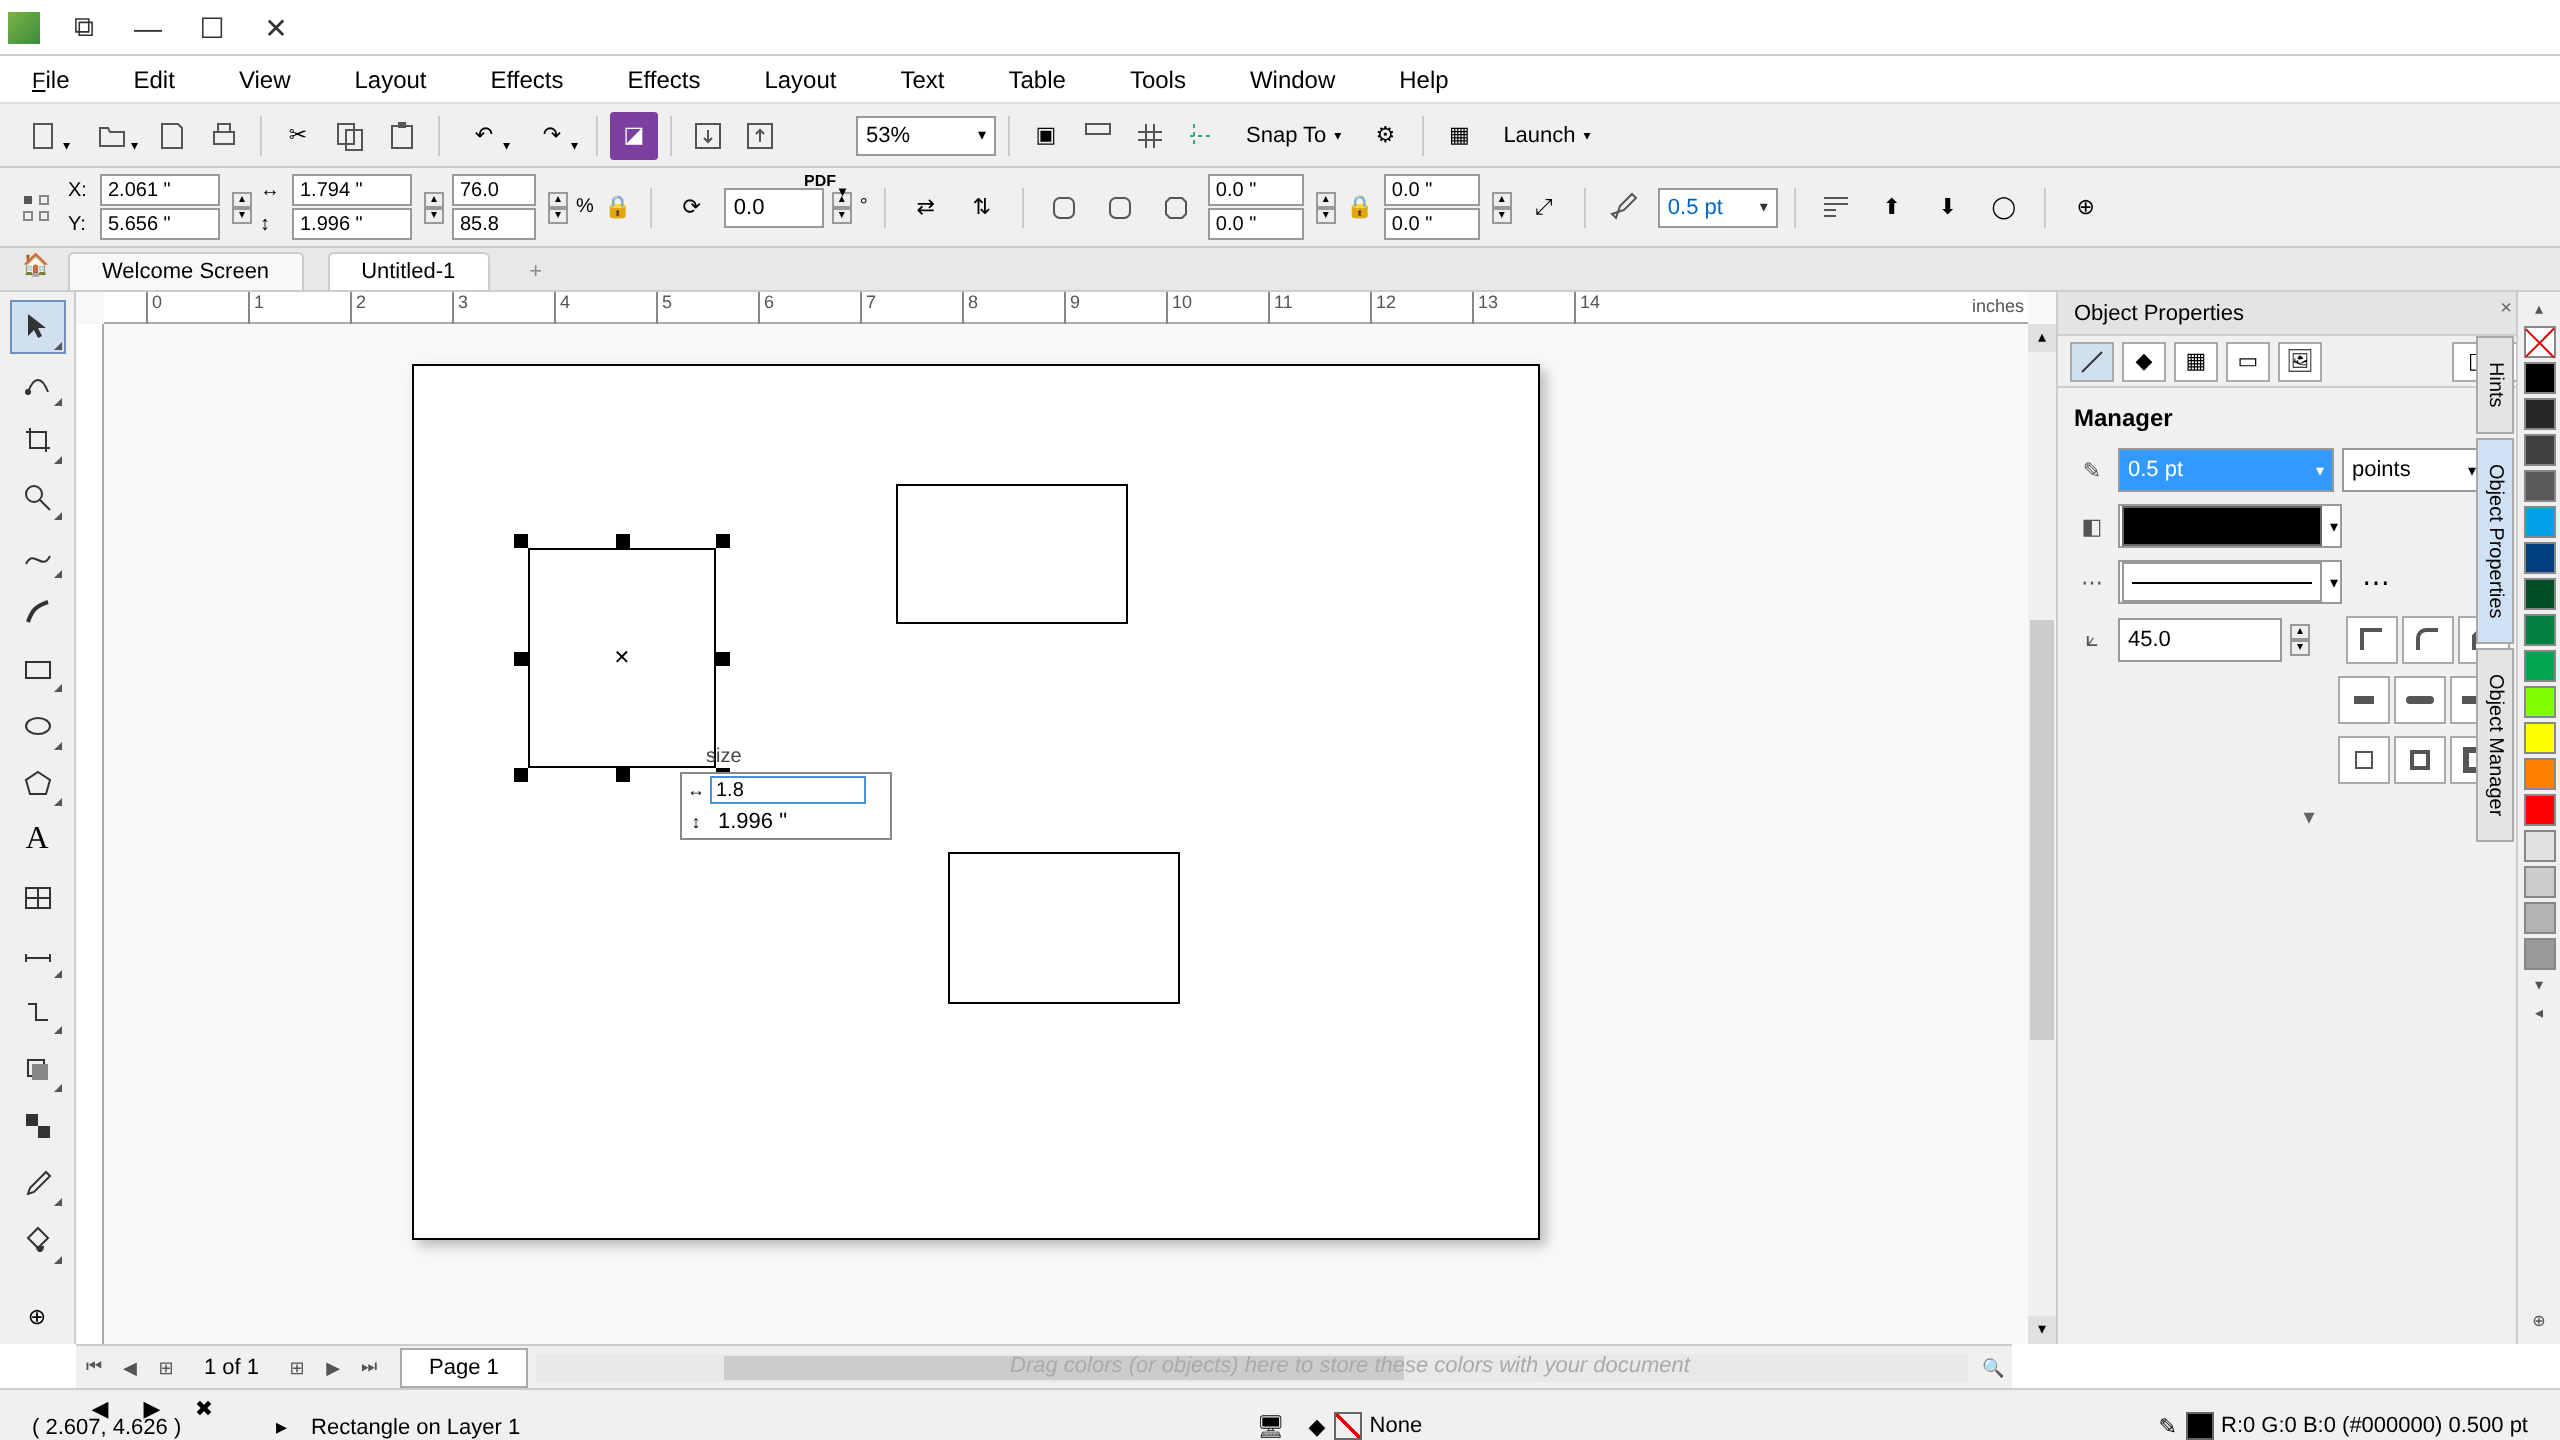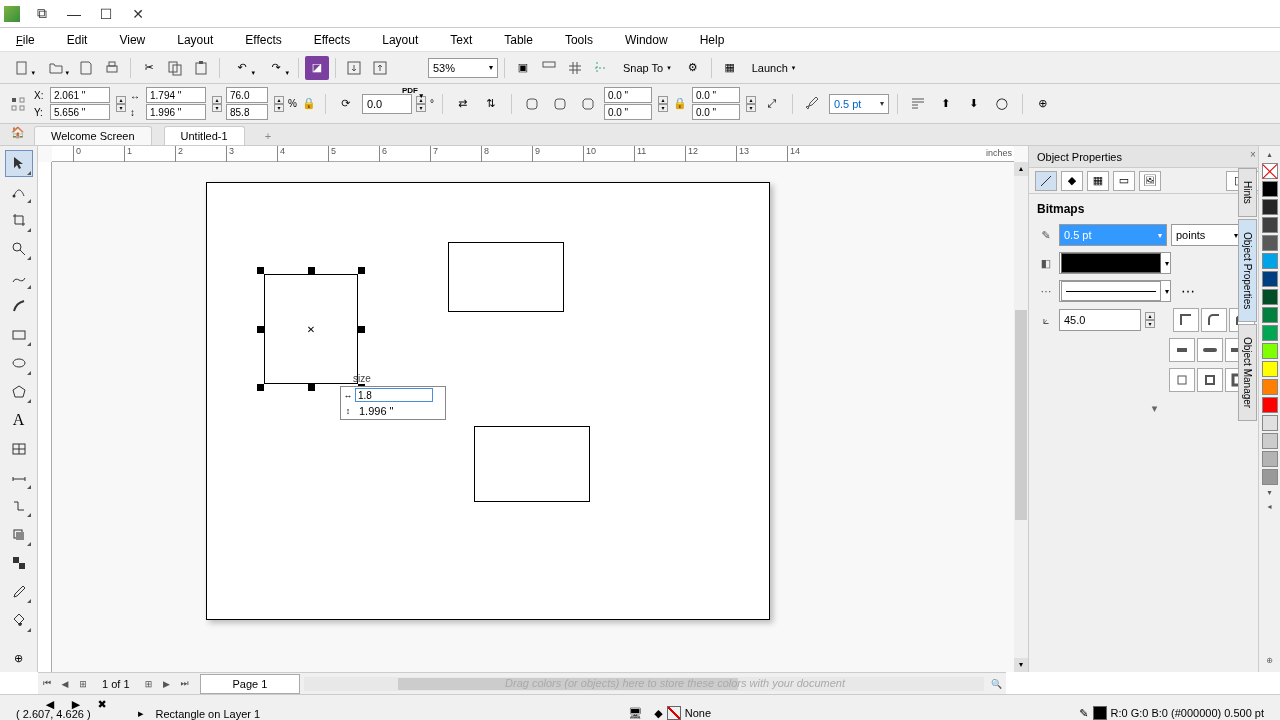--- a/index.html
+++ b/index.html
@@ -90,21 +90,21 @@
 .pal-arr { height:14px; width:18px; font-size:8px; text-align:center; line-height:14px; color:#555; }
 .swatch { width:16px; height:16px; margin:1px; border:1px solid #888; cursor:pointer; }
 .swatch.none { background:#fff; position:relative; }
 .swatch.none::before,.swatch.none::after { content:""; position:absolute; width:140%; height:1px; background:#d00; top:50%; left:-20%; }
 .swatch.none::before { transform:rotate(45deg); }
 .swatch.none::after { transform:rotate(-45deg); }
 
 .page-nav { position:absolute; bottom:26px; left:38px; right:274px; height:22px; background:#f0f0f0; border-top:1px solid #ccc; display:flex; align-items:center; }
 .page-nav .nav-btn { width:18px; height:18px; display:flex; align-items:center; justify-content:center; font-size:9px; cursor:pointer; color:#555; }
 .page-nav .pg-lbl { padding:0 10px; font-size:11px; }
-.page-nav .pg-tab { padding:3px 32px; background:#fff; border:1px solid #aaa; font-size:11px; cursor:pointer; margin-left:6px; }
+.page-nav .pg-tab { padding:3px 14px; background:#fff; border:1px solid #aaa; font-size:11px; cursor:pointer; margin-left:6px; }
 .page-nav .scroll-h { flex:1; margin:0 4px; height:14px; background:#e8e8e8; position:relative; }
 .page-nav .scroll-h .thumb { position:absolute; top:1px; bottom:1px; background:#ccc; }
 .color-tray { position:absolute; bottom:26px; left:360px; right:290px; height:22px; display:flex; align-items:center; justify-content:center; color:#aaa; font-style:italic; font-size:11px; }
 
 .statusbar { position:absolute; bottom:0; left:0; right:0; height:26px; background:#f0f0f0; border-top:1px solid #ccc; display:flex; align-items:flex-end; padding:0 16px; gap:12px; }
 .statusbar .coords { width:110px; font-size:11px; }
 .statusbar .sel-info { font-size:11px; }
 .statusbar .spacer { flex:1; }
 .statusbar .fill-ind { display:flex; align-items:center; gap:4px; font-size:11px; }
 .statusbar .sw-sm { width:14px; height:14px; border:1px solid #666; position:relative; }
@@ -525,21 +525,21 @@
         </div>
       <div class="dock-tab">◆</div>
       <div class="dock-tab">▦</div>
       <div class="dock-tab">▭</div>
       <div class="dock-tab">🖼</div>
       <div style="flex:1"></div>
       <div class="dock-tab">▯</div>
       <div class="dock-tab">▭</div>
     </div>
     <div class="dock-body">
-      <h4>Bitmaps</h4>
+      <h4>Manager</h4>
       <div class="prop-row">
         <div class="prop-icn">✎</div>
         <div class="prop-sel w110 sel">
             <span>0.5 pt</span>
           </div>
         <div class="prop-sel w70">
             <span>points</span>
           </div>
       </div>
       <div class="prop-row">

